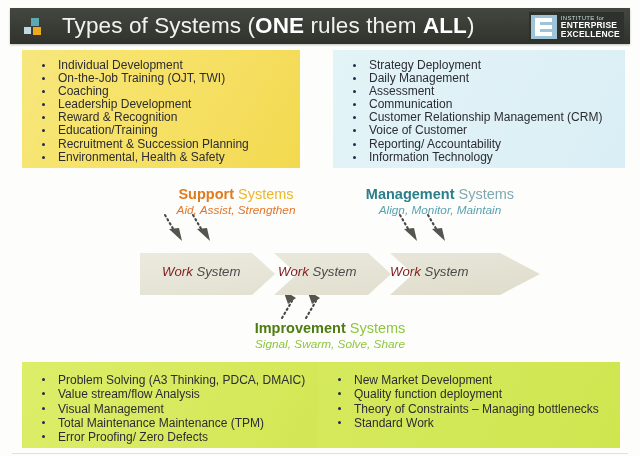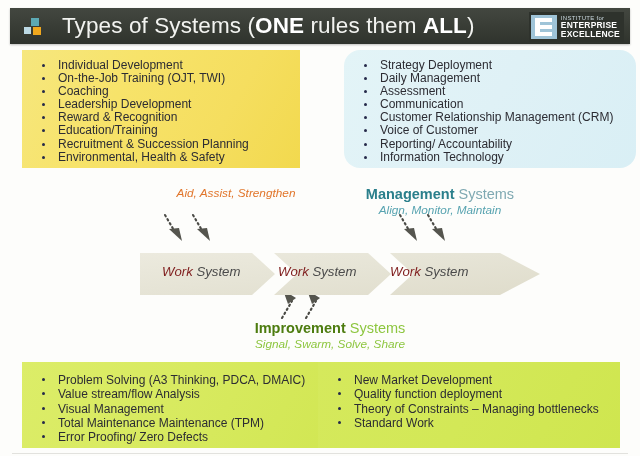--- a/index.html
+++ b/index.html
@@ -130,23 +130,22 @@
     height: 3px;
     background: #262a4a;
     border-radius: 50%;
   }
 
   #support-panel {
     left: 22px; top: 50px; width: 278px; height: 118px;
     background: linear-gradient(120deg,#f6e77e 0%, #f7e36a 35%, #f5de5f 70%, #f2d94e 100%);
   }
   #management-panel {
-    left: 344px; top: 50px; width: 292px; height: 118px;
+    left: 333px; top: 50px; width: 292px; height: 118px;
     background: linear-gradient(120deg,#e3f4f7 0%, #dff1f6 50%, #d9eff5 100%);
-    border-radius: 16px;
   }
   #improvement-panel-left {
     left: 22px; top: 362px; width: 296px; height: 86px;
     background: linear-gradient(120deg,#dced68 0%, #d8ea60 50%, #d2e754 100%);
     padding-top: 11px;
   }
   #improvement-panel-right {
     left: 318px; top: 362px; width: 302px; height: 86px;
     background: linear-gradient(120deg,#d5e95c 0%, #d3e857 50%, #cfe64f 100%);
     padding-top: 11px;
@@ -258,20 +257,21 @@
     <li>Assessment</li>
     <li>Communication</li>
     <li>Customer Relationship Management (CRM)</li>
     <li>Voice of Customer</li>
     <li>Reporting/ Accountability</li>
     <li>Information Technology</li>
   </ul>
 </div>
 
 <div class="sys-label" id="support-label">
+  <div class="sys-title"><span class="k">Support</span><span class="s"> Systems</span></div>
   <div class="sys-sub">Aid, Assist, Strengthen</div>
 </div>
 
 <div class="sys-label" id="management-label">
   <div class="sys-title"><span class="k">Management</span><span class="s"> Systems</span></div>
   <div class="sys-sub">Align, Monitor, Maintain</div>
 </div>
 
 <div class="arrow-grp" id="arr-support">
   <svg width="70" height="36" viewBox="0 0 70 36">

